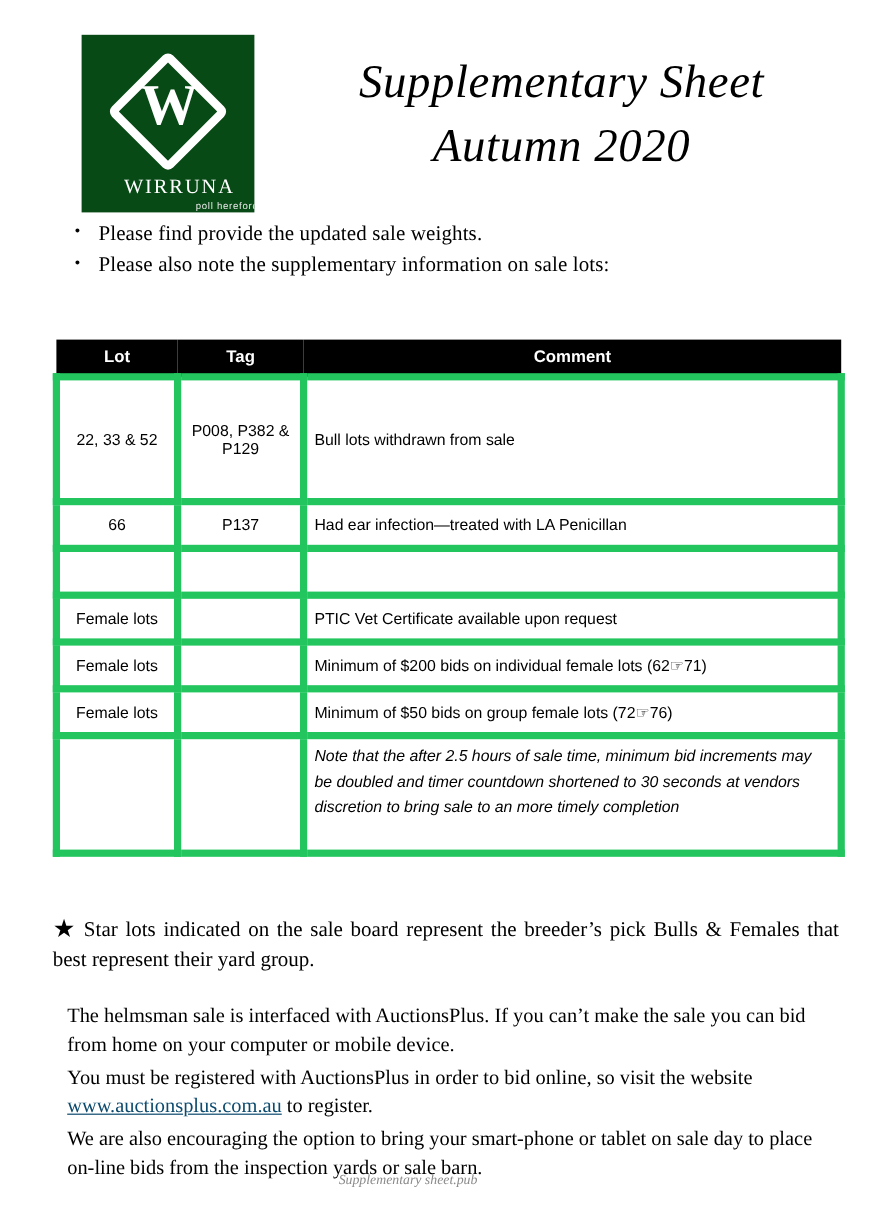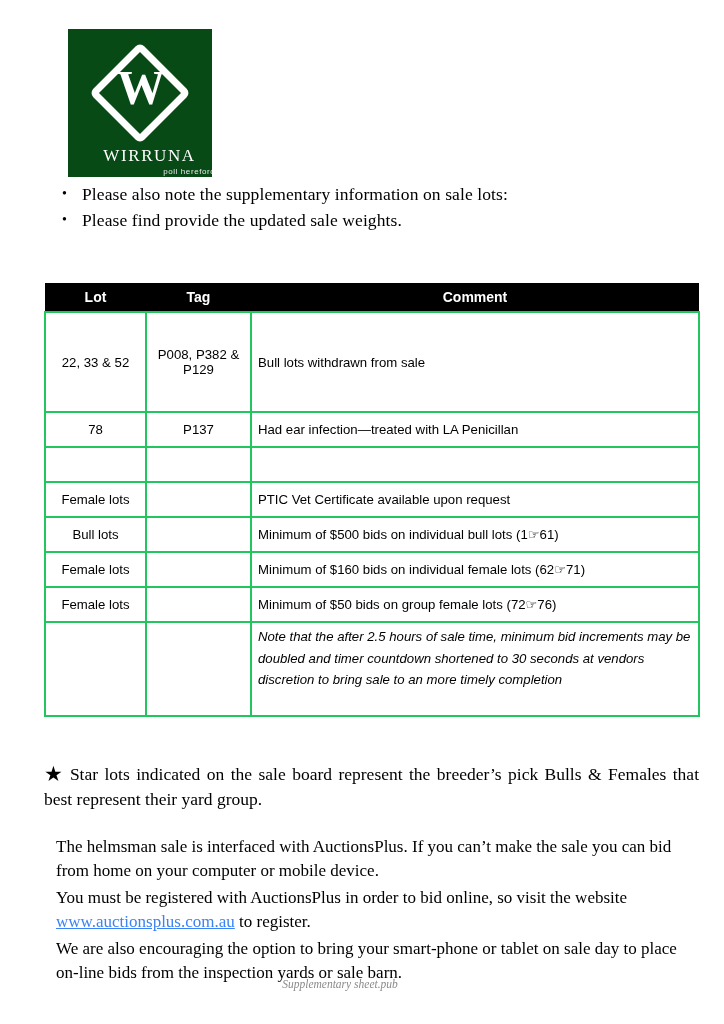--- a/index.html
+++ b/index.html
@@ -146,21 +146,21 @@
     background: #000000;
     color: #ffffff;
     font-weight: bold;
     font-size: 14px;
     height: 28px;
     padding: 0 4px;
     border: none;
     text-align: center;
   }
   .sup-table tbody td {
-    border: 2px solid #22c55e;
+    border: 6px solid #22c55e;
     padding: 3px 5px;
     vertical-align: middle;
   }
   .sup-table tbody td.lot,
   .sup-table tbody td.tag {
     text-align: center;
   }
   .sup-table tbody td.comment {
     text-align: left;
     padding-left: 6px;
@@ -196,21 +196,21 @@
   .bottom-para {
     position: absolute;
     left: 52px;
     top: 831px;
     width: 648px;
     font-size: 17px;
     line-height: 23.5px;
   }
   .bottom-para p { margin: 4px; }
   .weblink {
-    color: #3b82f6;
+    color: #0c4a6e;
     text-decoration: underline;
   }
 
   
   .footer {
     position: absolute;
     left: 0;
     top: 978px;
     width: 680px;
     text-align: center;
@@ -227,25 +227,29 @@
 
   <div class="logo-box">
     <div class="logo-diamond-wrap">
       <div class="logo-diamond"></div>
       <div class="logo-w">W</div>
     </div>
     <div class="logo-name">WIRRUNA</div>
     <div class="logo-sub">poll herefords</div>
   </div>
 
+  <div class="title-block">
+    <span>Supplementary Sheet</span>
+    <span class="title-line2">Autumn 2020</span>
+  </div>
 </div>
 
 <ul class="bullets">
+  <li>Please find provide the updated sale weights.</li>
   <li>Please also note the supplementary information on sale lots:</li>
-  <li>Please find provide the updated sale weights.</li>
 </ul>
 
 <table class="sup-table">
   <colgroup>
     <col class="c-lot">
     <col class="c-tag">
     <col class="c-com">
   </colgroup>
   <thead>
     <tr>
@@ -256,47 +260,42 @@
   </thead>
   <tbody>
 
     <tr class="row-tall">
       <td class="lot">22, 33 &amp; 52</td>
       <td class="tag">P008, P382 &amp; P129</td>
       <td class="comment">Bull lots withdrawn from sale</td>
     </tr>
 
     <tr class="row-std">
-      <td class="lot">78</td>
+      <td class="lot">66</td>
       <td class="tag">P137</td>
       <td class="comment">Had ear infection—treated with LA Penicillan</td>
     </tr>
 
     <tr class="row-empty">
       <td class="lot"></td>
       <td class="tag"></td>
       <td class="comment"></td>
     </tr>
 
     <tr class="row-std">
       <td class="lot">Female lots</td>
       <td class="tag"></td>
       <td class="comment">PTIC Vet Certificate available upon request</td>
     </tr>
 
-    <tr class="row-std">
-      <td class="lot">Bull lots</td>
-      <td class="tag"></td>
-      <td class="comment">Minimum of $500 bids on individual bull lots (1☞61)</td>
-    </tr>
 
     <tr class="row-std">
       <td class="lot">Female lots</td>
       <td class="tag"></td>
-      <td class="comment">Minimum of $160 bids on individual female lots (62☞71)</td>
+      <td class="comment">Minimum of $200 bids on individual female lots (62☞71)</td>
     </tr>
 
     <tr class="row-std">
       <td class="lot">Female lots</td>
       <td class="tag"></td>
       <td class="comment">Minimum of $50 bids on group female lots (72☞76)</td>
     </tr>
 
     <tr class="row-note">
       <td class="lot"></td>

